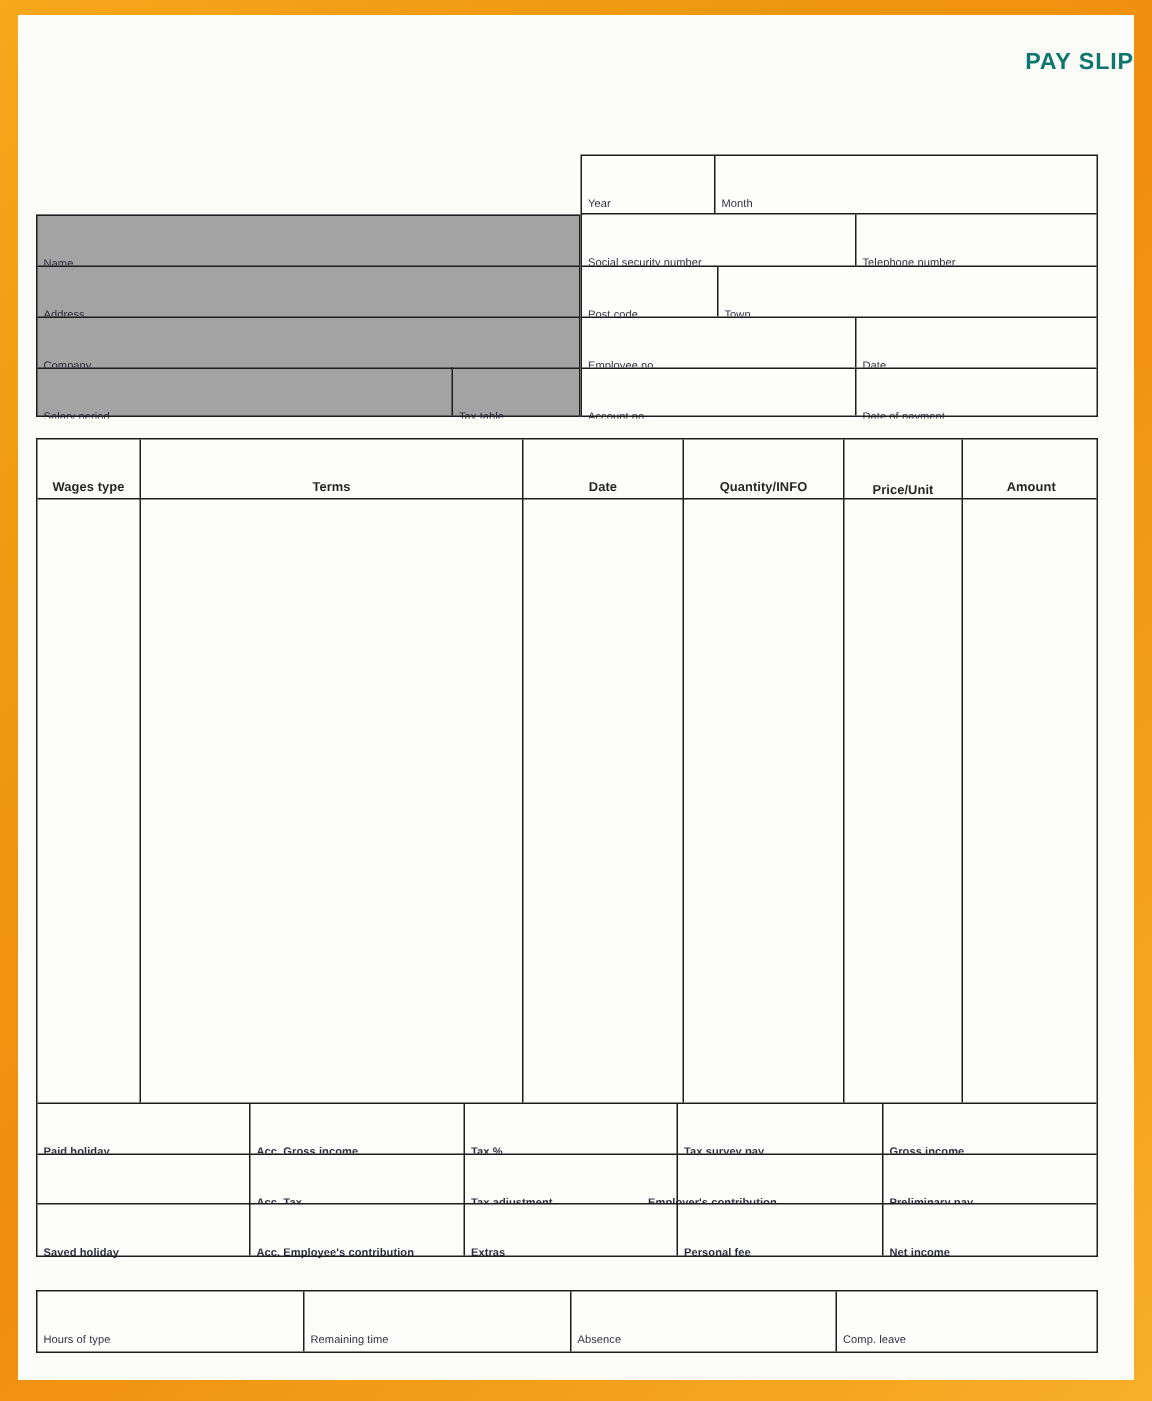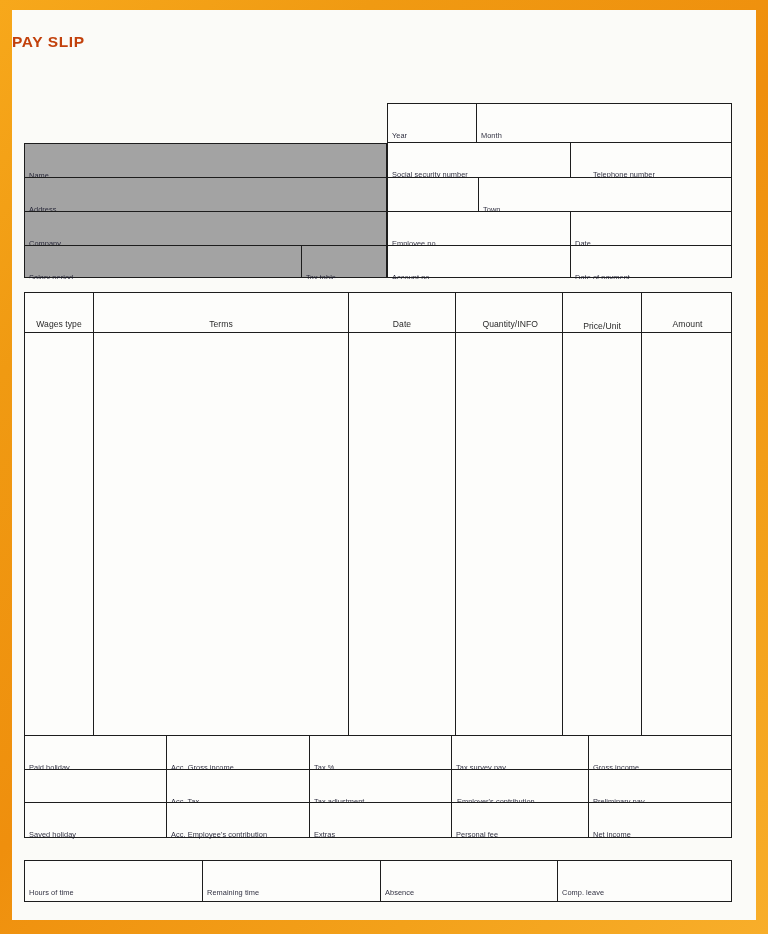--- a/index.html
+++ b/index.html
@@ -38,25 +38,25 @@
     background: #fbfbf8;
     padding: 0;
   }
 
   
   .doc-title {
     position: absolute;
     left: 0;
     top: 23px;
     width: 100%;
-    text-align: left;
+    text-align: right;
     font-size: 15.5px;
     font-weight: bold;
     letter-spacing: 0.6px;
-    color: #c2410c;
+    color: #0f766e;
     font-family: "Liberation Sans", sans-serif;
   }
 
   
   .tbl {
     position: absolute;
     box-sizing: border-box;
     border: 1.4px solid #1d1d1d;
     background: #fdfdfb;
   }
@@ -100,21 +100,21 @@
   }
   #id-right-box {
     position: absolute;
     left: 363px; top: 0; width: 345px; height: 175px;
     box-sizing: border-box;
     border: 1.4px solid #1d1d1d;
     background: #fdfdfb;
   }
 
   
-  #sec-main { left: 12px; top: 282px; width: 708px; height: 546px; }
+  #sec-main { left: 12px; top: 282px; width: 708px; height: 546px; font-weight: bold; }
   #main-head-sep { left: 0; right: 0; top: 39px; }
   #main-body-sep { left: 0; right: 0; top: 442px; }
   .main-head-cell .lbl {
     text-align: center;
     padding: 0;
     white-space: normal;
     font-size: 8.6px;
     line-height: 11px;
     color: #141414;
   }
@@ -175,24 +175,27 @@
         <div class="cell" style="left:0; top:0; width:88px; height:38px;">
           <span class="lbl">Year</span>
         </div>
         <div class="cell" style="left:89px; top:0; width:256px; height:38px;">
           <span class="lbl">Month</span>
         </div>
 
         <div class="cell" style="left:0; top:39px; width:182px; height:34px;">
           <span class="lbl">Social security number</span>
         </div>
-        <div class="cell" style="left:201px; top:39px; width:162px; height:34px;text-decoration:underline;">
+        <div class="cell" style="left:183px; top:39px; width:162px; height:34px;text-decoration:underline;">
           <span class="lbl">Telephone number</span>
         </div>
 
+        <div class="cell" style="left:0; top:74px; width:90px; height:33px;">
+          <span class="lbl">Post code</span>
+        </div>
         <div class="cell" style="left:91px; top:74px; width:254px; height:33px;">
           <span class="lbl">Town</span>
         </div>
 
         <div class="cell" style="left:0; top:108px; width:182px; height:33px;">
           <span class="lbl">Employee no.</span>
         </div>
         <div class="cell" style="left:183px; top:108px; width:162px; height:33px;">
           <span class="lbl">Date</span>
         </div>
@@ -226,21 +229,21 @@
 
       <div class="cell main-head-cell" style="left:0;   top:0; width:68px;  height:39px;">
         <span class="lbl">Wages type</span>
       </div>
       <div class="cell main-head-cell" style="left:69px;  top:0; width:254px; height:39px;">
         <span class="lbl">Terms</span>
       </div>
       <div class="cell main-head-cell" style="left:324px; top:0; width:106px; height:39px;">
         <span class="lbl">Date</span>
       </div>
-      <div class="cell main-head-cell" style="left:407px; top:0; width:106px; height:39px;justify-content:flex-end;">
+      <div class="cell main-head-cell" style="left:431px; top:0; width:106px; height:39px;">
         <span class="lbl">Quantity/INFO</span>
       </div>
       <div class="cell main-head-cell" style="left:538px; top:0; width:78px;  height:39px;align-items:flex-end;">
         <span class="lbl">Price/Unit</span>
       </div>
       <div class="cell main-head-cell" style="left:617px; top:0; width:91px;  height:39px;">
         <span class="lbl">Amount</span>
       </div>
 
       <div class="cell" style="left:0; top:40px; width:708px; height:402px;"></div>
@@ -260,21 +263,21 @@
       <div class="cell" style="left:427px; top:443px; width:136px; height:33px;">
         <span class="lbl">Tax survey pay</span>
       </div>
 
       <div class="cell" style="left:142px; top:477px; width:142px; height:32px;">
         <span class="lbl">Acc. Tax</span>
       </div>
       <div class="cell" style="left:285px; top:477px; width:141px; height:32px;">
         <span class="lbl">Tax adjustment</span>
       </div>
-      <div class="cell" style="left:428px; top:477px; width:136px; height:32px;">
+      <div class="cell" style="left:403px; top:477px; width:136px; height:32px;">
         <span class="lbl">Employer's contribution</span>
       </div>
       <div class="cell" style="left:564px; top:477px; width:144px; height:32px;">
         <span class="lbl">Preliminary pay</span>
       </div>
 
       <div class="cell" style="left:0;   top:510px; width:141px; height:36px;">
         <span class="lbl">Saved holiday</span>
       </div>
       <div class="cell" style="left:142px; top:510px; width:142px; height:36px;">
@@ -290,21 +293,21 @@
         <span class="lbl">Net income</span>
       </div>
     </div>
 
     <div class="tbl" id="sec-footer">
       <div class="vline" style="left:177px; top:0; bottom:0;"></div>
       <div class="vline" style="left:355px; top:0; bottom:0;"></div>
       <div class="vline" style="left:532px; top:0; bottom:0;"></div>
 
       <div class="cell" style="left:0;   top:0; width:177px; height:42px;">
-        <span class="lbl">Hours of time</span>
+        <span class="lbl">Hours of type</span>
       </div>
       <div class="cell" style="left:178px; top:0; width:177px; height:42px;">
         <span class="lbl">Remaining time</span>
       </div>
       <div class="cell" style="left:533px; top:0; width:175px; height:42px;">
         <span class="lbl">Comp. leave</span>
       </div>
       <div class="cell" style="left:356px; top:0; width:176px; height:42px;">
         <span class="lbl">Absence</span>
       </div>

